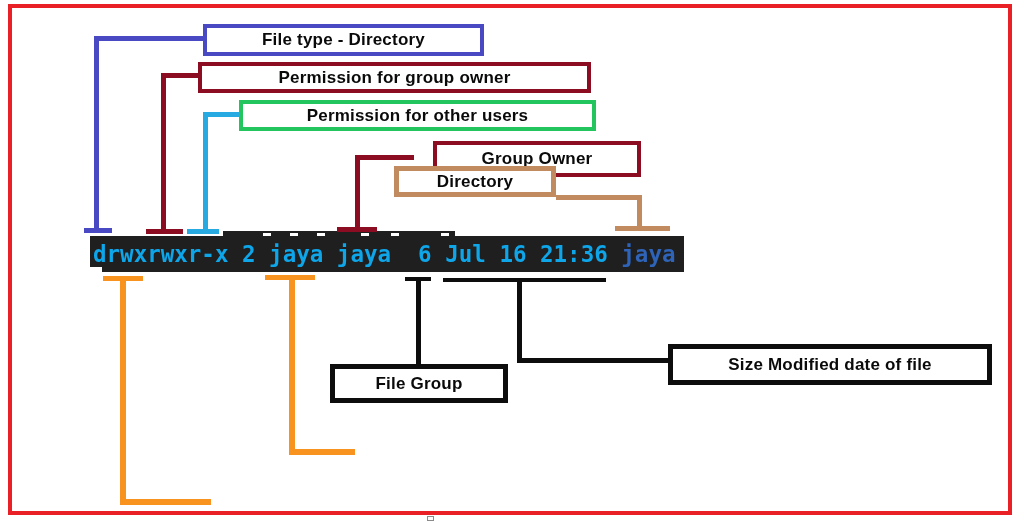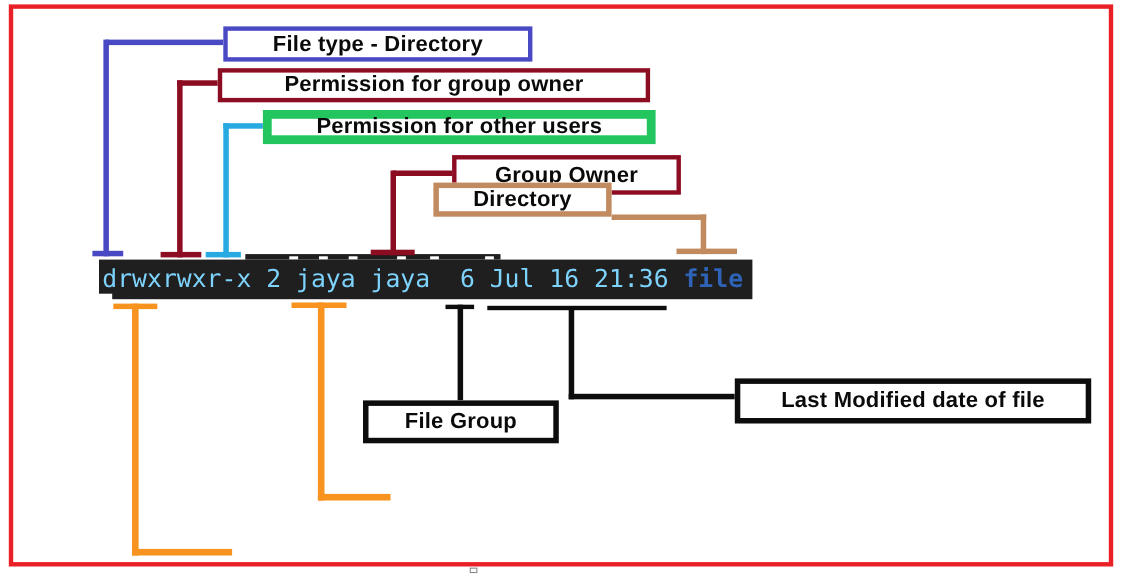--- a/index.html
+++ b/index.html
@@ -7,43 +7,43 @@
     position:relative;width:1024px;height:522px;background:#ffffff;
     overflow:hidden;font-family:"Liberation Sans",sans-serif;
   }
   .frame{
     position:absolute;left:8px;top:4px;width:1004px;height:511px;
     border:4px solid #e92025;box-sizing:border-box;
   }
   .box{
     position:absolute;box-sizing:border-box;background:#ffffff;
     display:flex;align-items:center;justify-content:center;
-    font-weight:700;font-size:20px;color:#0a0a0a;letter-spacing:.2px;
+    font-weight:700;font-size:17px;color:#0a0a0a;letter-spacing:.2px;
     white-space:nowrap;z-index:3;
   }
   .b-blue  {border:4px solid #4a49c4;}
   .b-maroon{border:4px solid #8c0c22;text-align:right;}
-  .b-cyan  {border:8px solid #22c55e;justify-content:center;}
+  .b-cyan  {border:4px solid #22c55e;justify-content:center;}
   .b-tan   {border:5px solid #c18a5f;}
   .b-black {border:5px solid #0d0d0d;}
   .b-orange{border:4px solid #f7931e;}
   .seg{position:absolute;z-index:2;}
   .c-blue  {background:#4a49c4;}
   .c-maroon{background:#8c0c22;}
   .c-cyan  {background:#27aae1;}
   .c-tan   {background:#c18a5f;}
   .c-black {background:#0d0d0d;}
   .c-orange{background:#f7931e;}
   .terminal{
     position:absolute;left:90px;top:236px;width:594px;height:36px;
     background:#1f1f1f;z-index:2;display:flex;align-items:center;
     font-family:"DejaVu Sans Mono",monospace;font-size:22.5px;
     line-height:36px;white-space:pre;padding-left:3px;box-sizing:border-box;
   }
-  .t-main{color:#7dd3fc;}
+  .t-main{color:#0ea5e9;font-weight:bold;}
   .t-dir{color:#2e63b8;font-weight:700;}
   .ghost{position:absolute;left:223px;top:231px;width:232px;height:5px;background:#1f1f1f;z-index:1;}
   .notch{position:absolute;bottom:0;width:8px;height:3px;background:#ffffff;}
   .cursor{position:absolute;left:90px;top:267px;width:12px;height:11px;background:#ffffff;z-index:4;}
   .artifact{position:absolute;left:427px;top:516px;width:7px;height:5px;background:#fdfdfd;border:1px solid #8a8a8a;box-sizing:border-box;z-index:5;}
 </style>
 </head>
 <body>
 
 <div id="canvas">
@@ -55,34 +55,34 @@
   </div>
 
   <div class="box b-maroon" style="left:198px;top:62px;width:393px;height:31px;">
     <span>Permission for group owner</span>
   </div>
 
   <div class="box b-cyan" style="left:239px;top:100px;width:357px;height:31px;">
     <span>Permission for other users</span>
   </div>
 
-  <div class="box b-maroon" style="left:411px;top:141px;width:208px;height:36px;">
+  <div class="box b-maroon" style="left:433px;top:141px;width:208px;height:36px;">
     <span>Group Owner</span>
   </div>
 
   <div class="box b-tan" style="left:394px;top:166px;width:162px;height:31px;">
     <span>Directory</span>
   </div>
 
   <div class="box b-black" style="left:330px;top:364px;width:178px;height:39px;">
     <span>File Group</span>
   </div>
 
   <div class="box b-black" style="left:668px;top:344px;width:324px;height:41px;">
-    <span>Last Modified date of file</span>
+    <span>Size Modified date of file</span>
   </div>
 
 
 
   <div class="seg c-blue" style="left:96px;top:36px;width:107px;height:5px;"></div>
   <div class="seg c-blue" style="left:94px;top:36px;width:5px;height:197px;"></div>
   <div class="seg c-blue" style="left:84px;top:228px;width:28px;height:5px;"></div>
 
   <div class="seg c-maroon" style="left:161px;top:73px;width:37px;height:5px;"></div>
   <div class="seg c-maroon" style="left:161px;top:73px;width:5px;height:161px;"></div>
@@ -118,20 +118,20 @@
   <div class="ghost">
     <span class="notch" style="left:40px;"></span>
     <span class="notch" style="left:67px;"></span>
     <span class="notch" style="left:94px;"></span>
     <span class="notch" style="left:138px;"></span>
     <span class="notch" style="left:168px;"></span>
     <span class="notch" style="left:218px;"></span>
   </div>
 
   <div class="terminal">
-    <span class="t-main">drwxrwxr-x 2 jaya jaya  6 Jul 16 21:36 </span><span class="t-dir">file</span>
+    <span class="t-main">drwxrwxr-x 2 jaya jaya  6 Jul 16 21:36 </span><span class="t-dir">jaya</span>
   </div>
 
   <div class="cursor"></div>
 
   <div class="artifact"></div>
 
 </div>
 
 </body></html>

